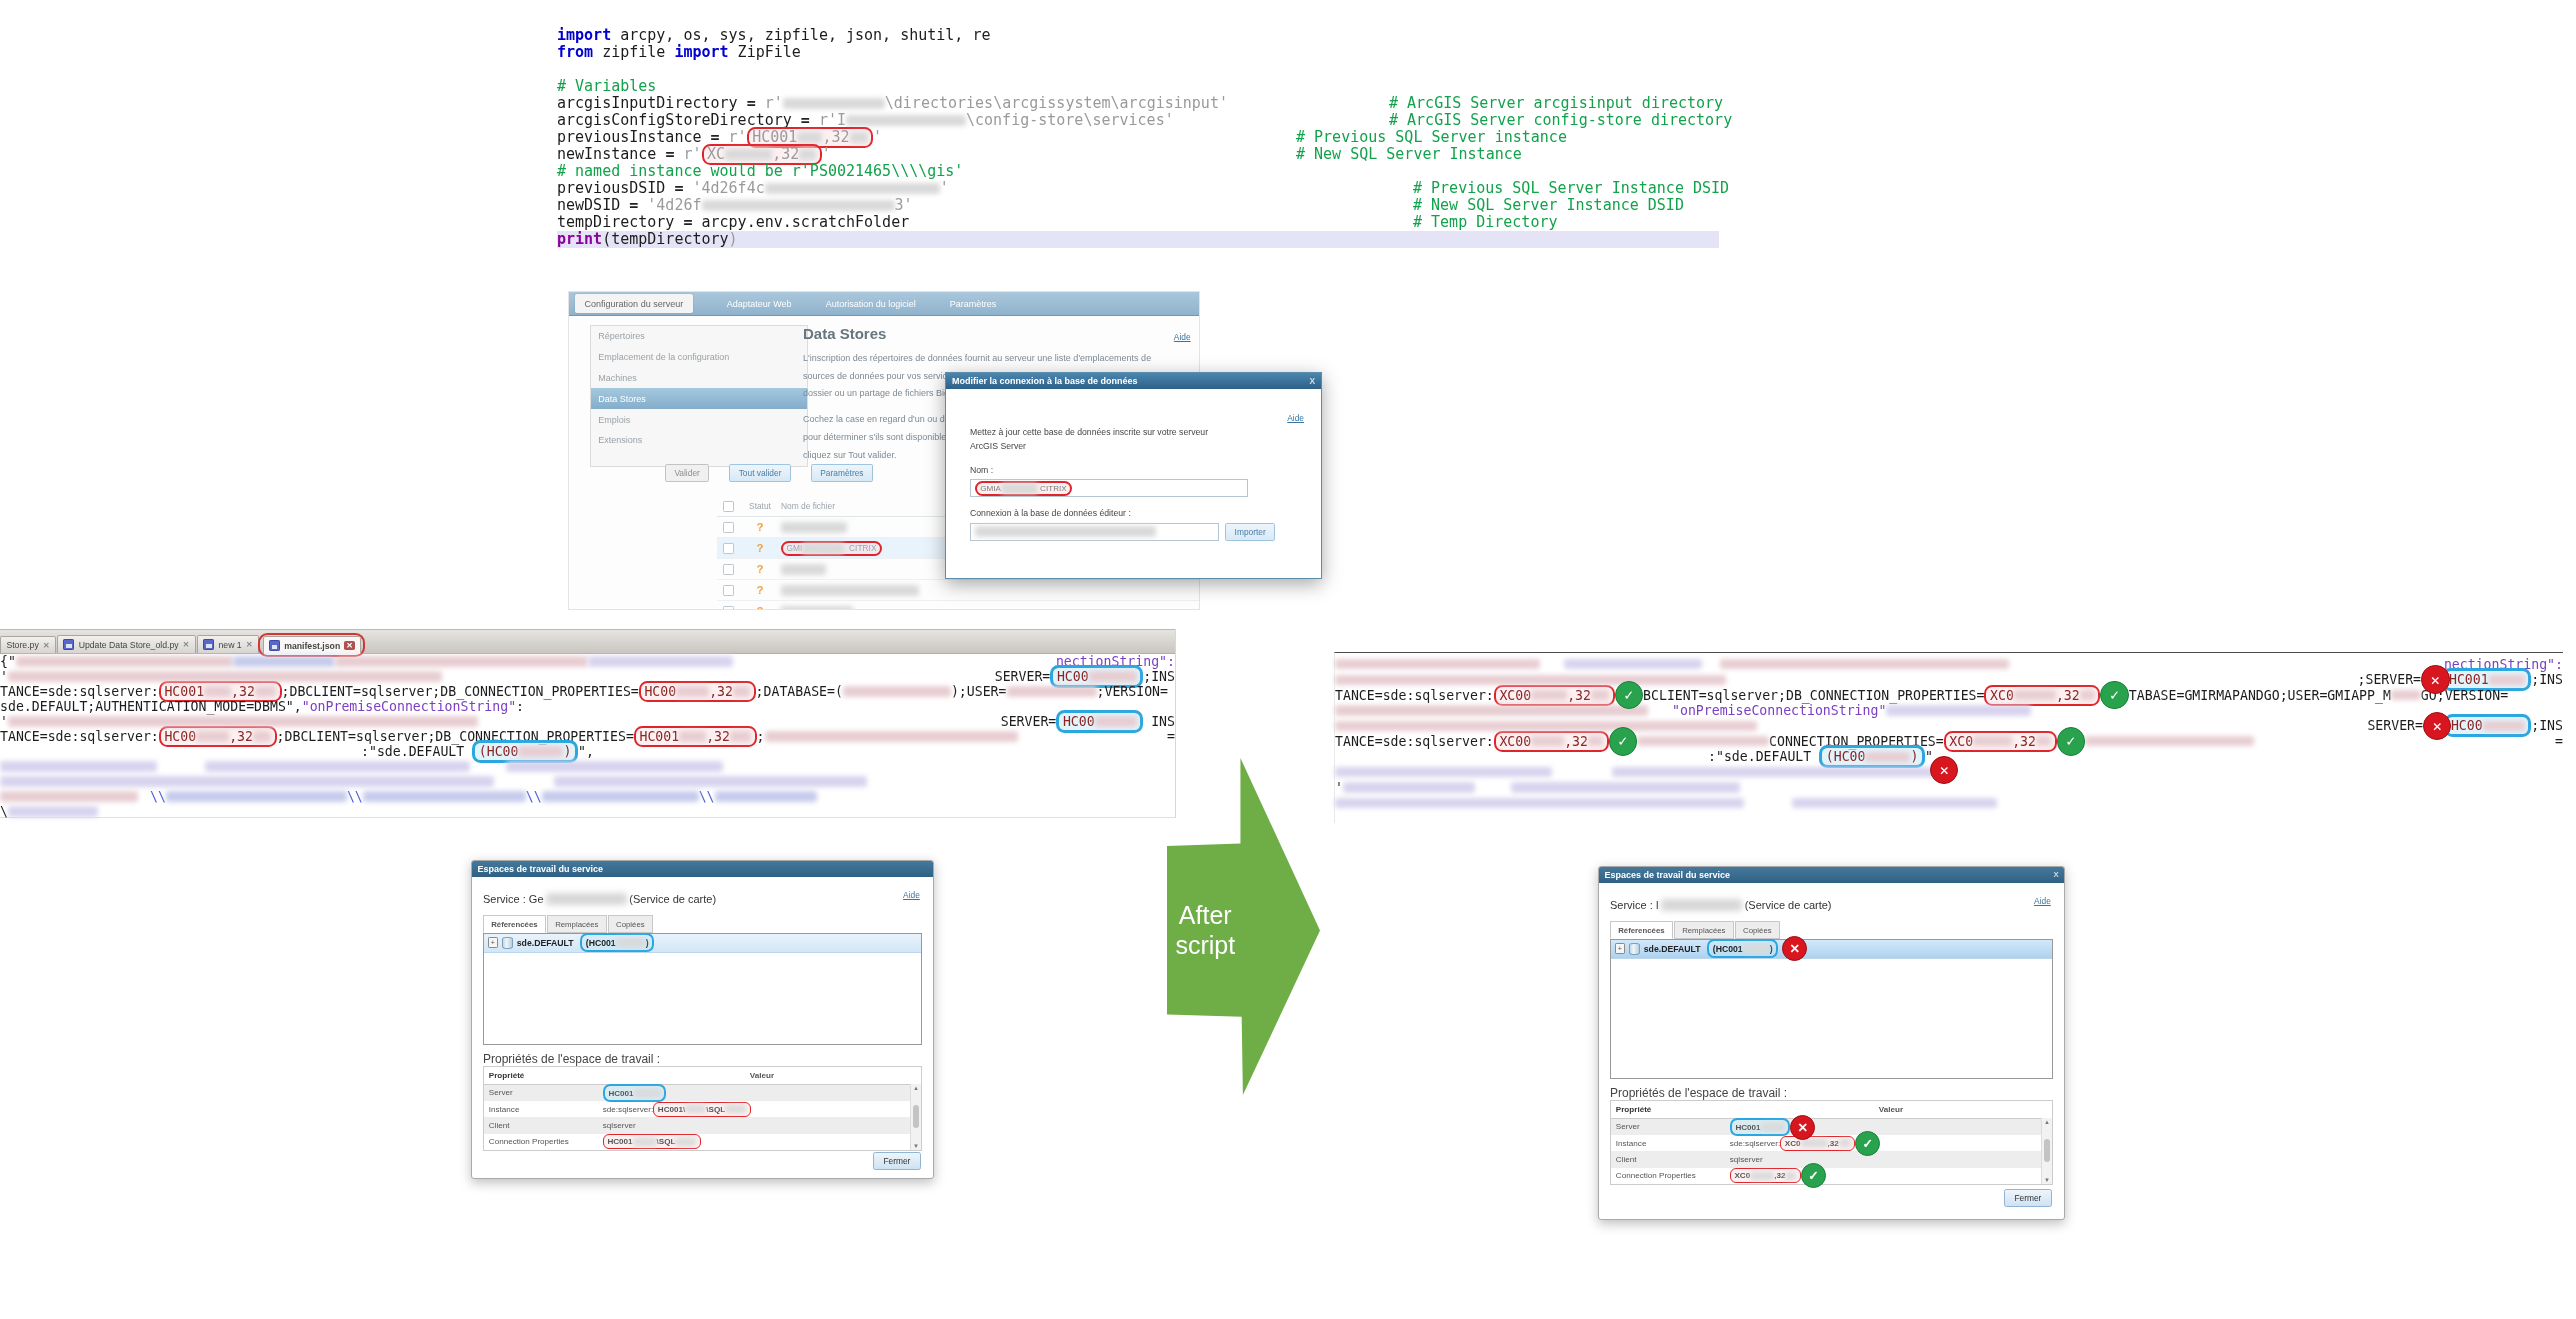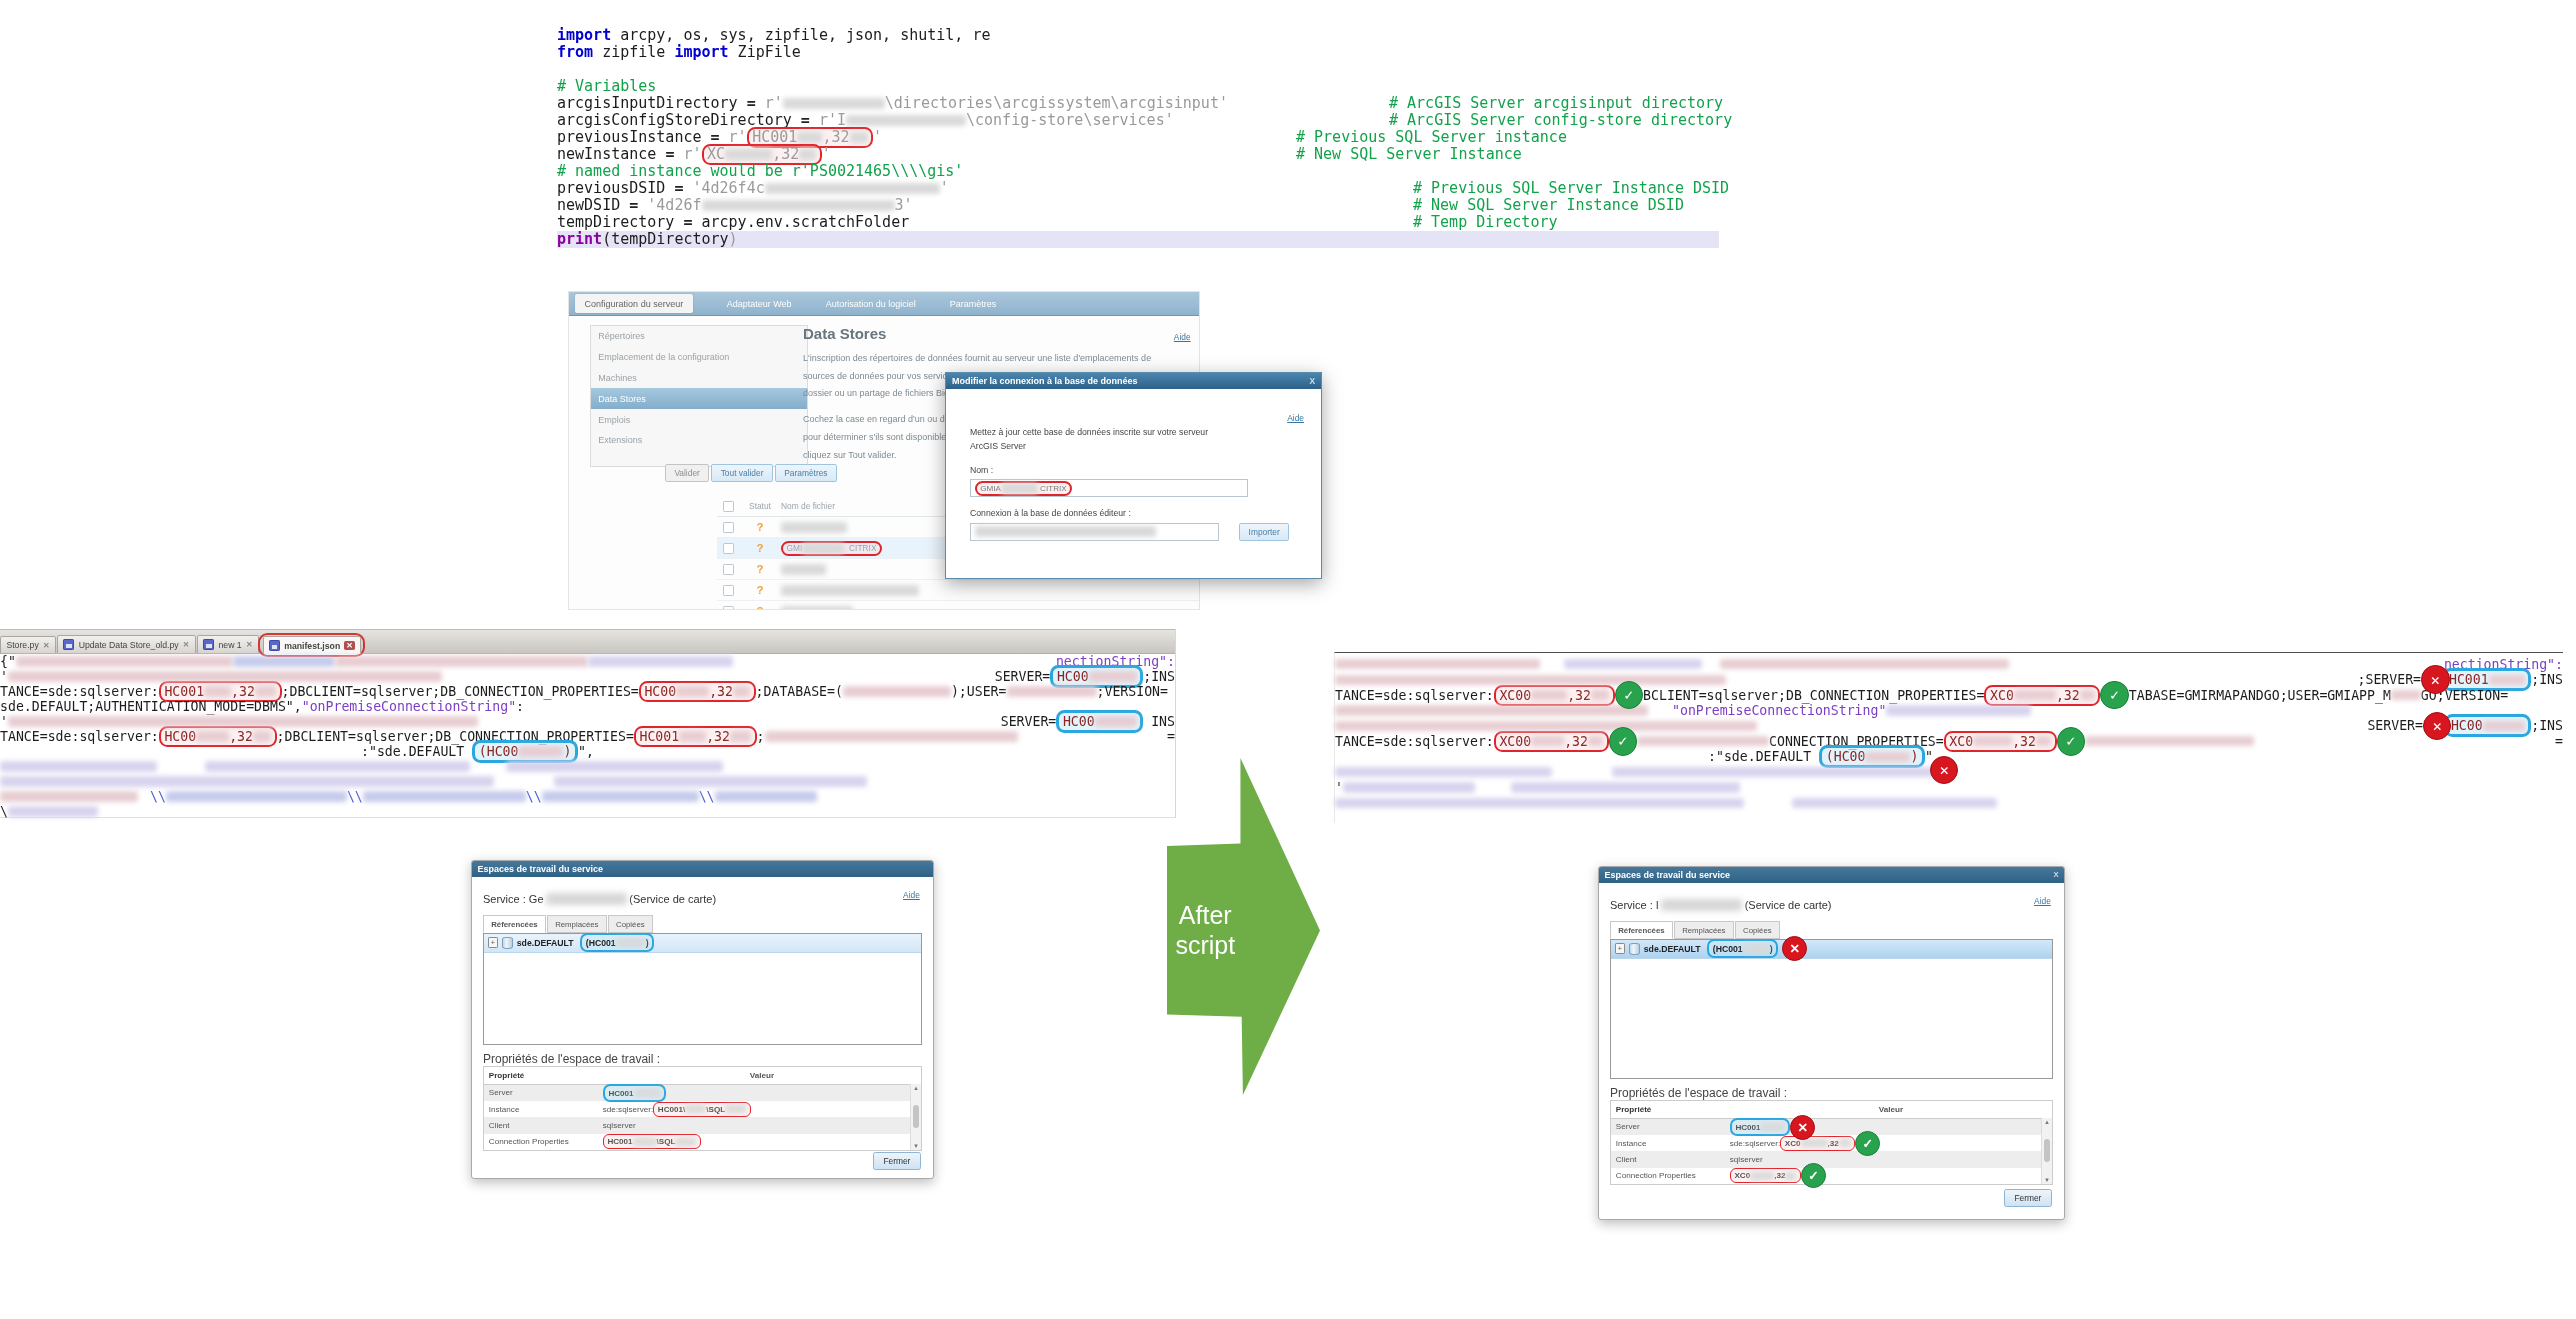--- a/index.html
+++ b/index.html
@@ -38,21 +38,21 @@
   .ctab{color:#fff;font-size:9px;cursor:pointer;white-space:nowrap}
   .ctab.active{background:#f4f4f4;color:#666;border-radius:1.8px;padding:4.2px 9.6px;box-shadow:0 0 1.2px rgba(0,0,0,.3)}
   #cfg-side{position:absolute;left:21px;top:33px;width:216px;height:140px;background:#f7f7f7;border:0.6px solid #dcdcdc}
   .sbitem{font-size:9px;color:#9aa2a7;padding:5.4px 7.2px;cursor:pointer}
   .sbitem.active{background:linear-gradient(#a4c8de,#85adca);color:#fff}
   #cfg-main{position:absolute;left:234px;top:33px;width:391px}
   #cfg-head{font-size:15px;color:#68767e;font-weight:bold}
   #cfg-aide,#modal-aide,.ws-aide{color:#3875a0;text-decoration:underline;font-size:8.4px;cursor:pointer}
   #cfg-aide{position:absolute;right:8.4px;top:40px}
   .cfg-p{font-size:9px;color:#7d8a93;line-height:1.95;width:373px;margin:8.4px 0 0 0}
-  #cfg-btns{position:absolute;left:96px;top:172px;display:flex;gap:2px}
+  #cfg-btns{position:absolute;left:96px;top:172px;display:flex;gap:20px}
   .cfgbtn{font-size:8.4px;padding:3px 8.4px;border-radius:1.8px;cursor:pointer;font-family:inherit}
   .cfgbtn.gray{background:#f0f0f0;border:0.6px solid #c3c3c3;color:#8d8d8d}
   .cfgbtn.blue{background:linear-gradient(#eef5fb,#d7e9f6);border:0.6px solid #9fc4e0;color:#4a7fa5}
   #cfg-table{position:absolute;left:148px;top:204px;width:482px;font-size:8.4px}
   .trow{display:flex;align-items:center;height:20px;border-bottom:0.6px solid #edf1f4;color:#9aa5ad}
   .trow.head{color:#9aa5ad;border-bottom:0.6px solid #dfe6ea}
   .trow.sel{background:#e9f3fb}
   .tcell-cb{width:22px;display:flex;justify-content:center}
   .cbx{width:9px;height:9px;border:0.6px solid #c0c7cc;background:#fff;border-radius:1.2px}
   .tcell-st{width:42px;text-align:center;color:#efa23f;font-weight:bold;font-size:11.4px}
@@ -66,21 +66,21 @@
                font-weight:bold;display:flex;align-items:center;padding:0 6px}
   #modal-x{margin-left:auto;color:#cfe0ec;font-size:8.4px;cursor:pointer}
   #modal-body{position:relative;padding:8.4px 24px;font-size:8.7px;color:#444}
   #modal-aide{position:absolute;right:17px;top:24px}
   #modal-text{width:265px;line-height:1.6;margin-top:28px}
   .m-label{margin-top:11px}
   .m-input{height:15.7px;border:0.6px solid #b6c6d2;background:#fff;display:flex;align-items:center;
            padding:0 3.6px;margin-top:4.8px;font-size:8.1px;color:#777}
   #modal-nom{width:269px}
   #modal-conn{width:240px}
-  #modal-row{display:flex;align-items:flex-start;gap:20px}
+  #modal-row{display:flex;align-items:flex-start;gap:6px}
   #modal-import{margin-top:4.8px;height:18px}
 
   
   .ed{font-family:"DejaVu Sans Mono",monospace;font-size:13.2px;color:#8c2424}
   #edl{left:0;top:629px;width:1175px;height:188px;border-right:0.6px solid #d7d7d7;border-bottom:0.6px solid #e0e0e0}
   #edl-tabs{height:23px;background:linear-gradient(#e6e4e0,#c9c6c0);display:flex;align-items:flex-end;
             gap:1.2px;border-top:0.6px solid #bdbab4;border-bottom:0.6px solid #b3b0aa}
   .ntab{display:flex;align-items:center;gap:4.2px;font-family:"Liberation Sans",sans-serif;font-size:8.7px;
         color:#454545;background:linear-gradient(#f1f0ee,#d8d5d0);border:0.6px solid #a9a6a0;border-bottom:none;
         padding:3px 5.4px;border-radius:2.4px 2.4px 0 0;cursor:pointer;white-space:nowrap}

